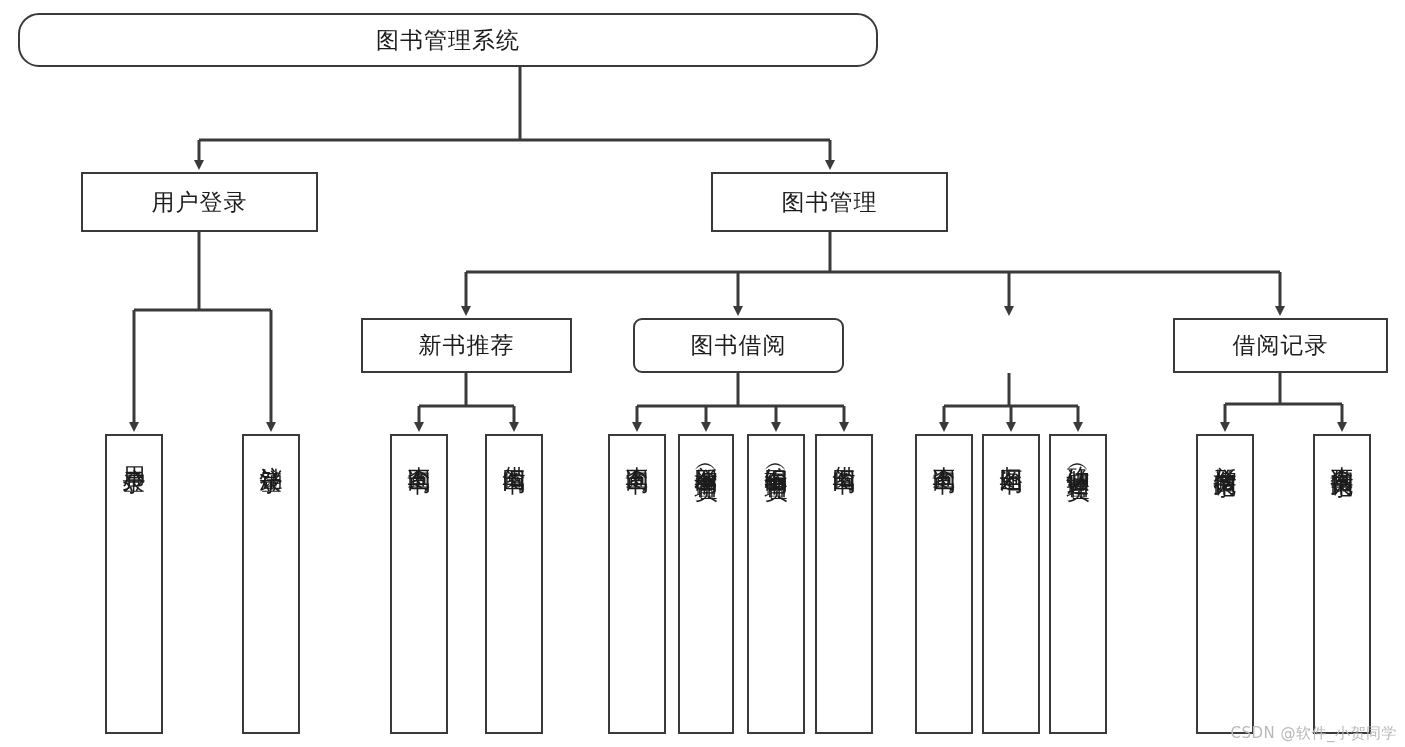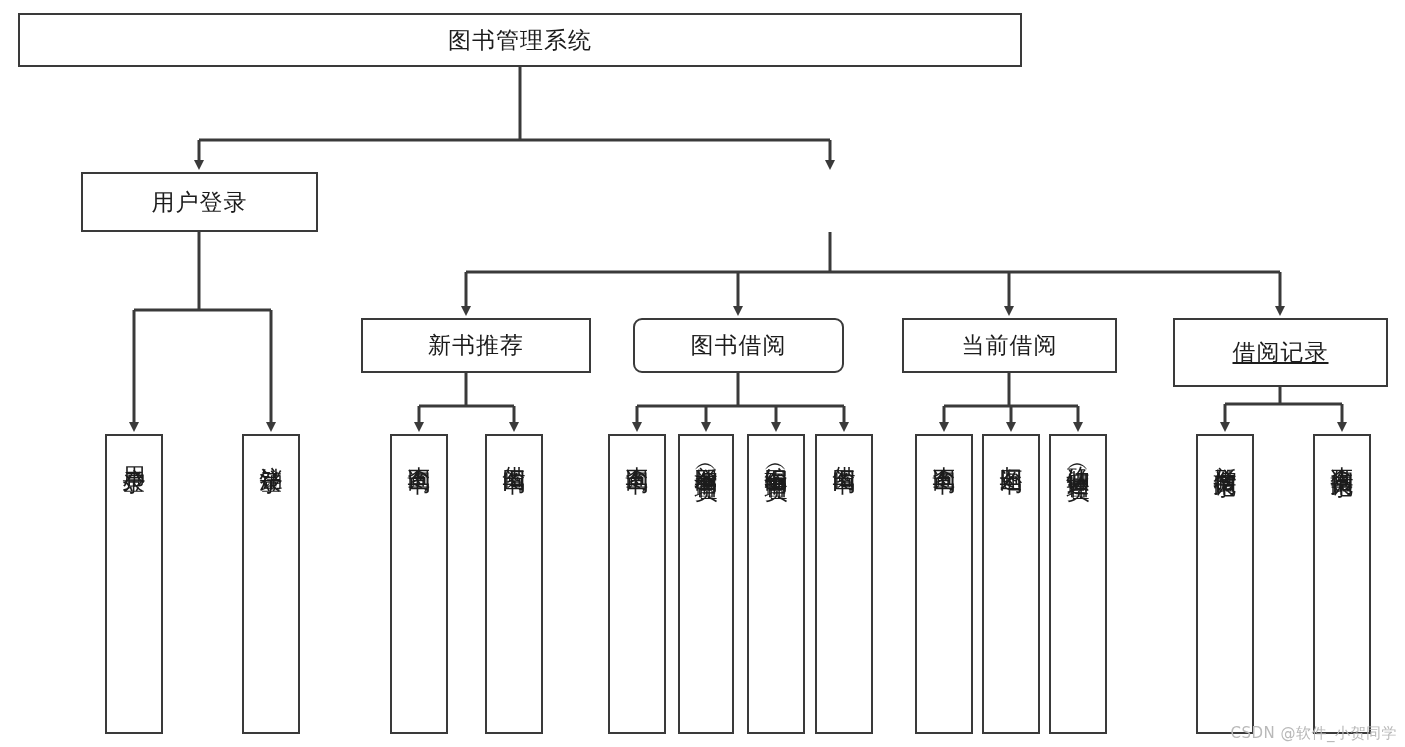--- a/index.html
+++ b/index.html
@@ -110,38 +110,38 @@
       <path d="M1011,406 L1011,424" marker-end="url(#arrow)"></path>
       <path d="M1078,406 L1078,424" marker-end="url(#arrow)"></path>
 
       <path d="M1280,373 L1280,404"></path>
       <path d="M1225,404 L1342,404"></path>
       <path d="M1225,404 L1225,424" marker-end="url(#arrow)"></path>
       <path d="M1342,404 L1342,424" marker-end="url(#arrow)"></path>
     </g>
   </svg>
 
-  <div class="node horiz" style="left:18px; top:13px; width:1004px; height:54px;">
+  <div class="node horiz" style="left:18px; top:13px; width:860px; height:54px;border-radius:21px;">
     <span>图书管理系统</span>
   </div>
 
   <div class="node horiz" style="left:81px; top:172px; width:237px; height:60px;">
     <span>用户登录</span>
   </div>
+  <div class="node horiz" style="left:711px; top:172px; width:237px; height:60px;">
+    <span>图书管理</span>
+  </div>
 
-  <div class="node horiz" style="left:361px; top:318px; width:230px; height:55px;align-items:center;">
+  <div class="node horiz" style="left:361px; top:318px; width:211px; height:55px;align-items:center;">
     <span>新书推荐</span>
   </div>
   <div class="node horiz" style="left:633px; top:318px; width:211px; height:55px;border-radius:9px;">
     <span>图书借阅</span>
   </div>
-  <div class="node horiz" style="left:902px; top:318px; width:215px; height:55px;">
-    <span>当前借阅</span>
-  </div>
-  <div class="node horiz" style="left:1173px; top:318px; width:215px; height:69px;text-decoration:underline;">
+  <div class="node horiz" style="left:1173px; top:318px; width:215px; height:55px;">
     <span>借阅记录</span>
   </div>
 
   <div class="node vert" style="left:105px; top:434px; width:58px; height:300px;">
     <span class="vtext">用户登录</span>
   </div>
   <div class="node vert" style="left:242px; top:434px; width:58px; height:300px;">
     <span class="vtext">注销登录</span>
   </div>
   <div class="node vert" style="left:390px; top:434px; width:58px; height:300px;">

